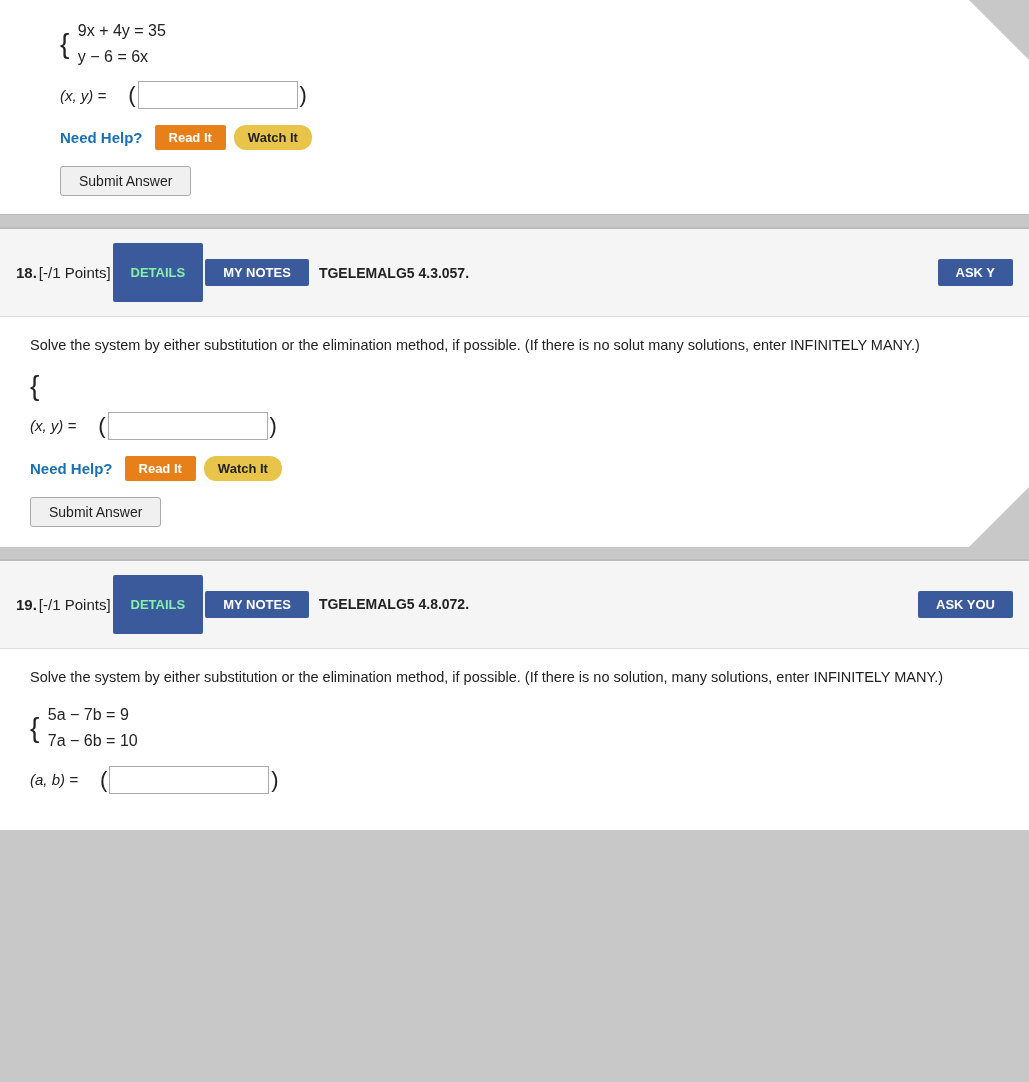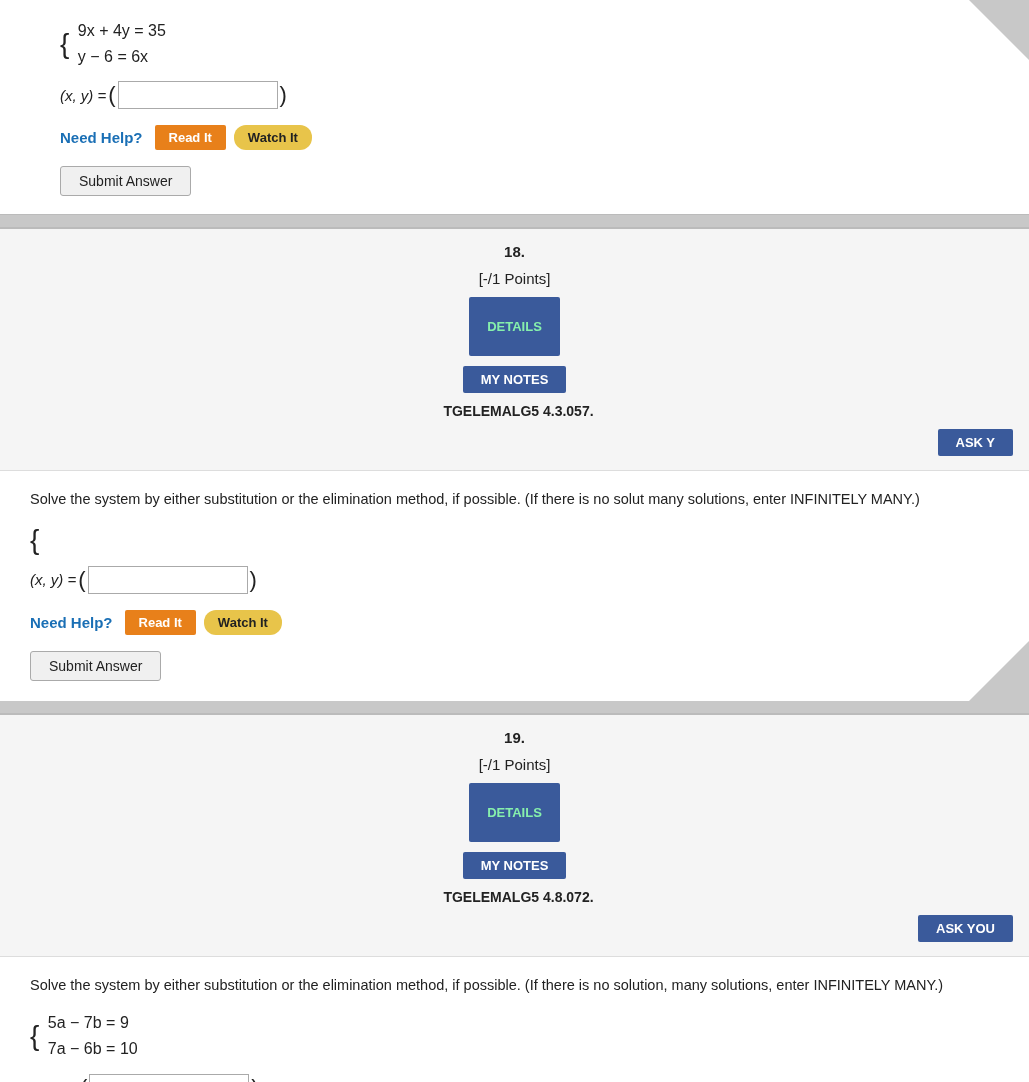--- a/index.html
+++ b/index.html
@@ -61,21 +61,21 @@
     }
 
     .answer-row {
       display: flex;
       align-items: center;
       margin-bottom: 16px;
       font-size: 15px;
     }
 
     .answer-label {
-      margin-right: 0;
+      margin-right: 20px;
       font-style: italic;
     }
 
     .answer-paren {
       font-size: 22px;
       line-height: 1;
       margin: 0 2px;
     }
 
     .answer-input {
@@ -141,25 +141,24 @@
 
     
     .problem-section {
       background: #fff;
       border-top: 2px solid #bbb;
     }
 
     .problem-header {
       display: flex;
       align-items: center;
-      gap: 10px;
+      gap: 2px;
       padding: 14px 16px 14px 16px;
       border-bottom: 1px solid #ddd;
       background: #f5f5f5;
-      flex-direction: column;
     }
 
     .problem-number {
       font-size: 15px;
       font-weight: bold;
     }
 
     .btn-details {
       background: #3a5a9b;
       color: #86efac;

